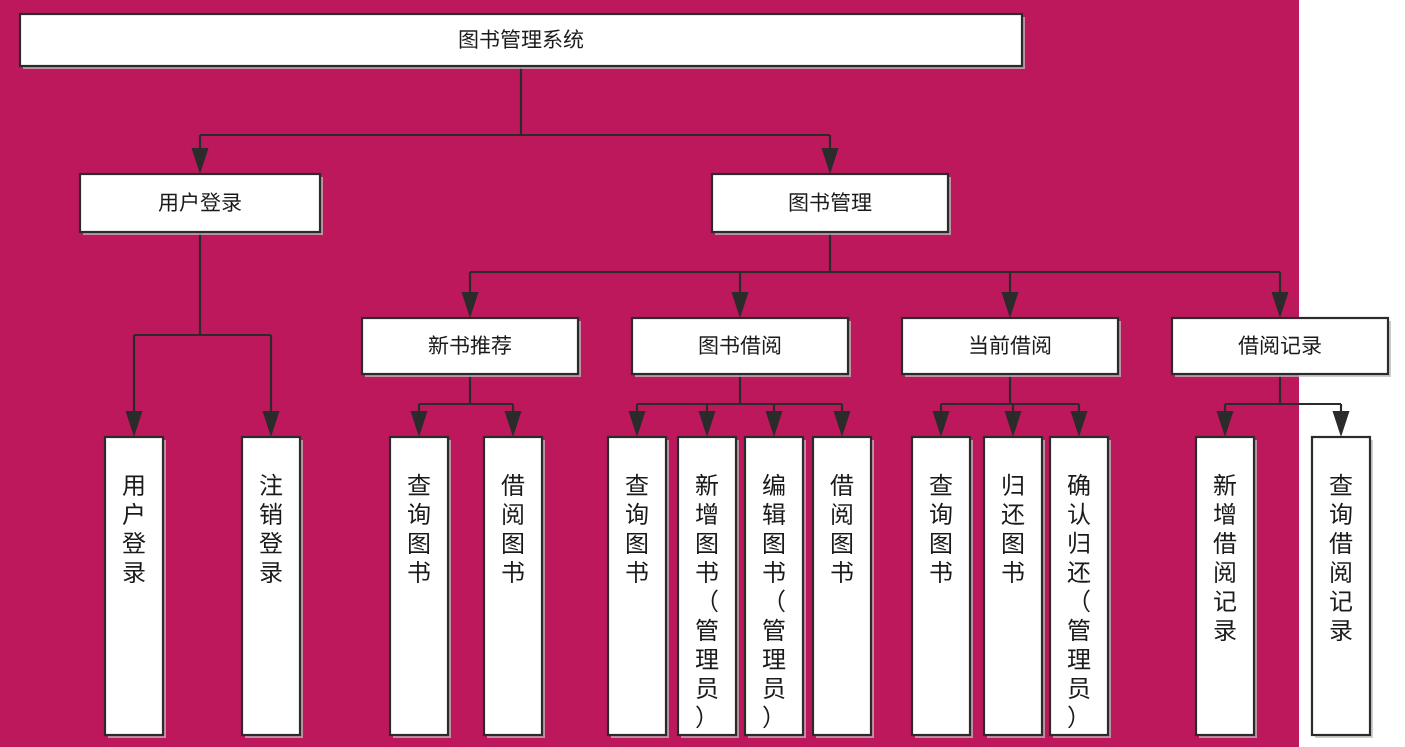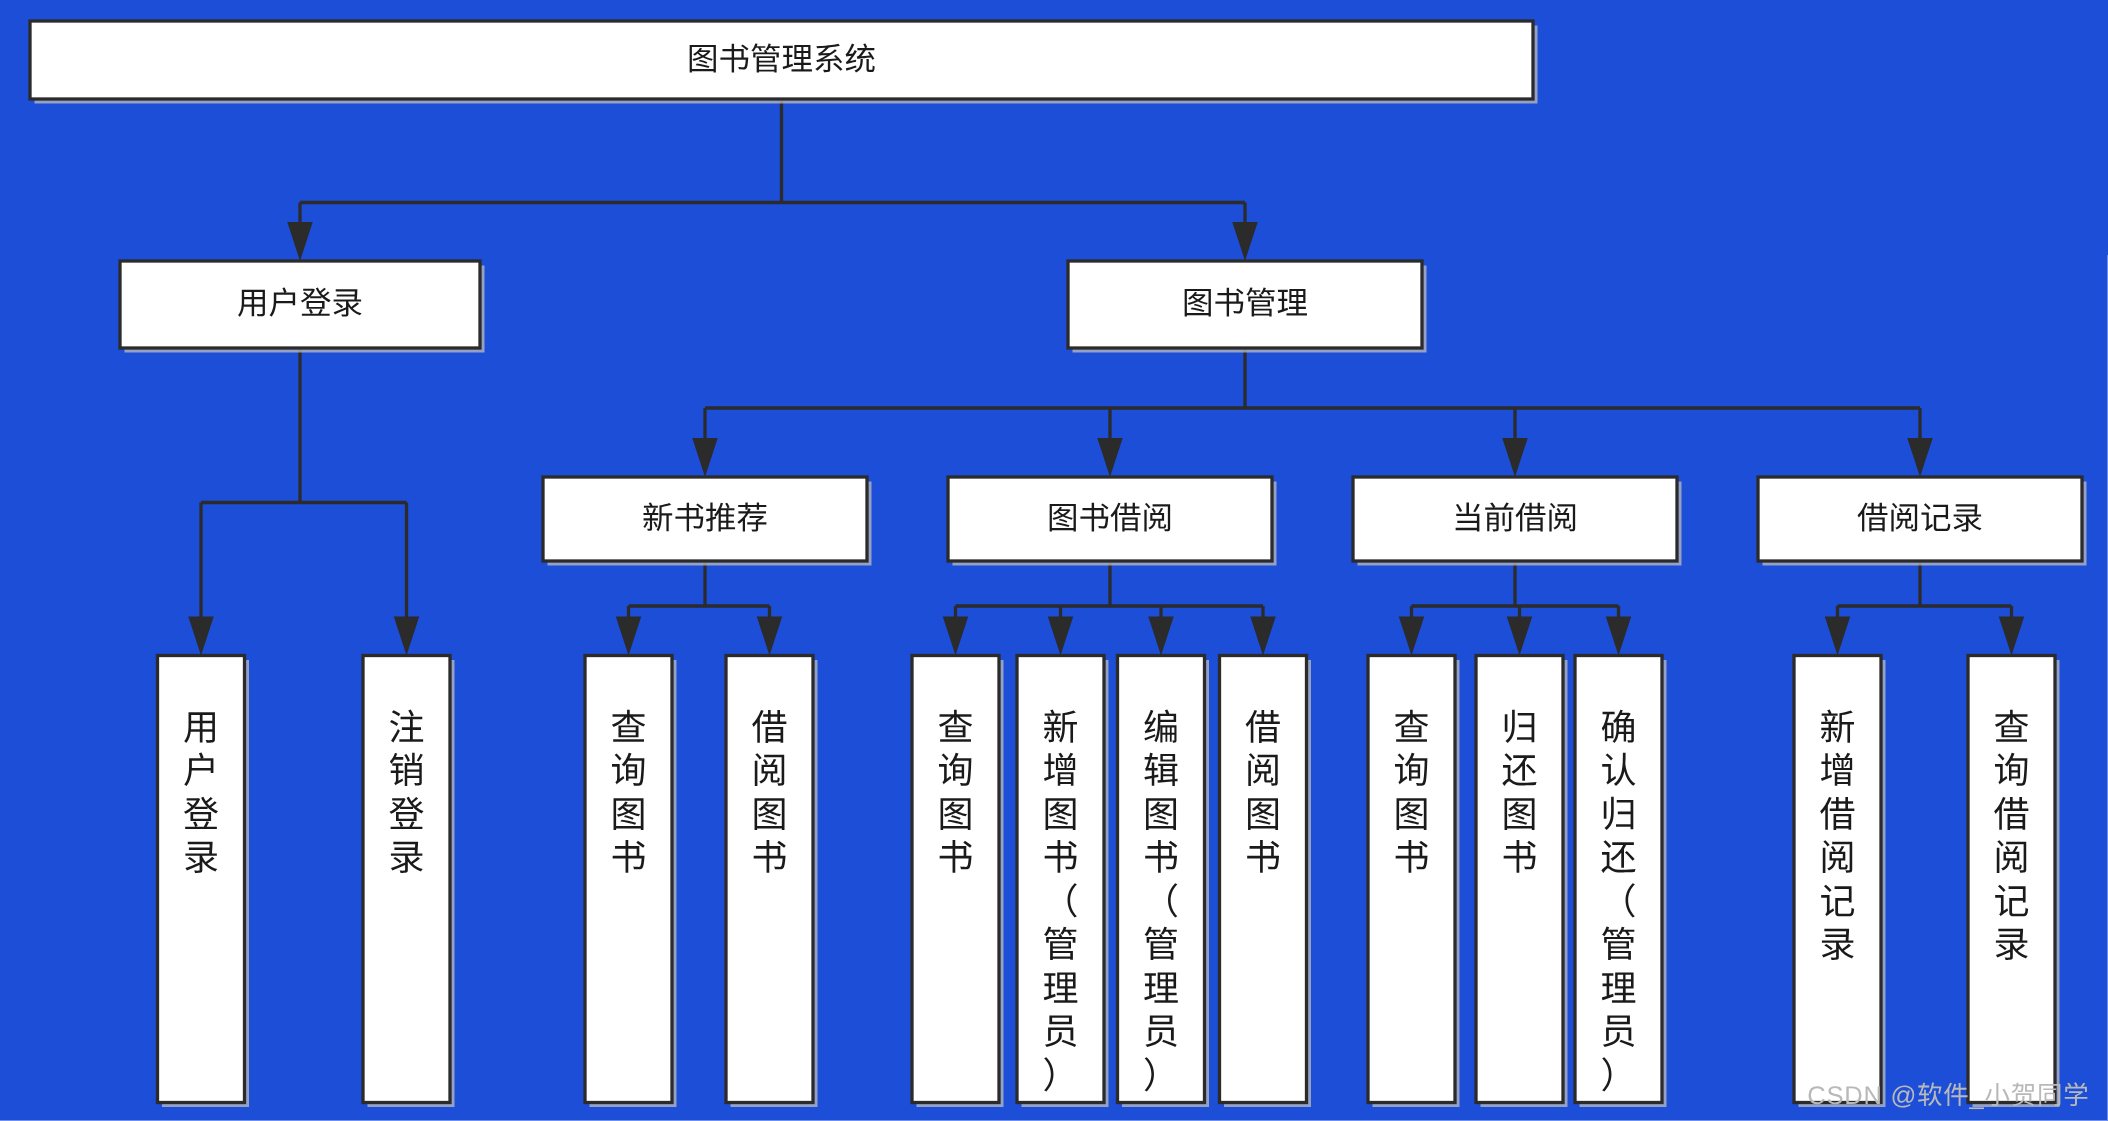--- a/index.html
+++ b/index.html
@@ -9,23 +9,23 @@
     background: #ffffff;
   }
   body {
     font-family: "Liberation Sans", "DejaVu Sans", sans-serif;
     width: 1405px;
     height: 747px;
     overflow: hidden;
   }
   #diagram-root {
     position: relative;
-    width: 1405px;
+    width: 1299px;
     height: 747px;
-    background: #1d4ed8;
+    background: #be185d;
   }
   svg.diagram-canvas {
     position: absolute;
     left: 0;
     top: 0;
     width: 1405px;
     height: 747px;
     display: block;
   }
   .node-box {
@@ -308,14 +308,13 @@
           <rect x="1312" y="437" width="58" height="298" class="node-box"></rect>
           <text x="1341" y="485.5" class="leaf-label-cell">查</text>
           <text x="1341" y="514.5" class="leaf-label-cell">询</text>
           <text x="1341" y="543.5" class="leaf-label-cell">借</text>
           <text x="1341" y="572.5" class="leaf-label-cell">阅</text>
           <text x="1341" y="601.5" class="leaf-label-cell">记</text>
           <text x="1341" y="630.5" class="leaf-label-cell">录</text>
         </g>
       </g>
   </svg>
-  <div class="watermark-text">CSDN @软件_小贺同学</div>
 </div>
 
 </body></html>

